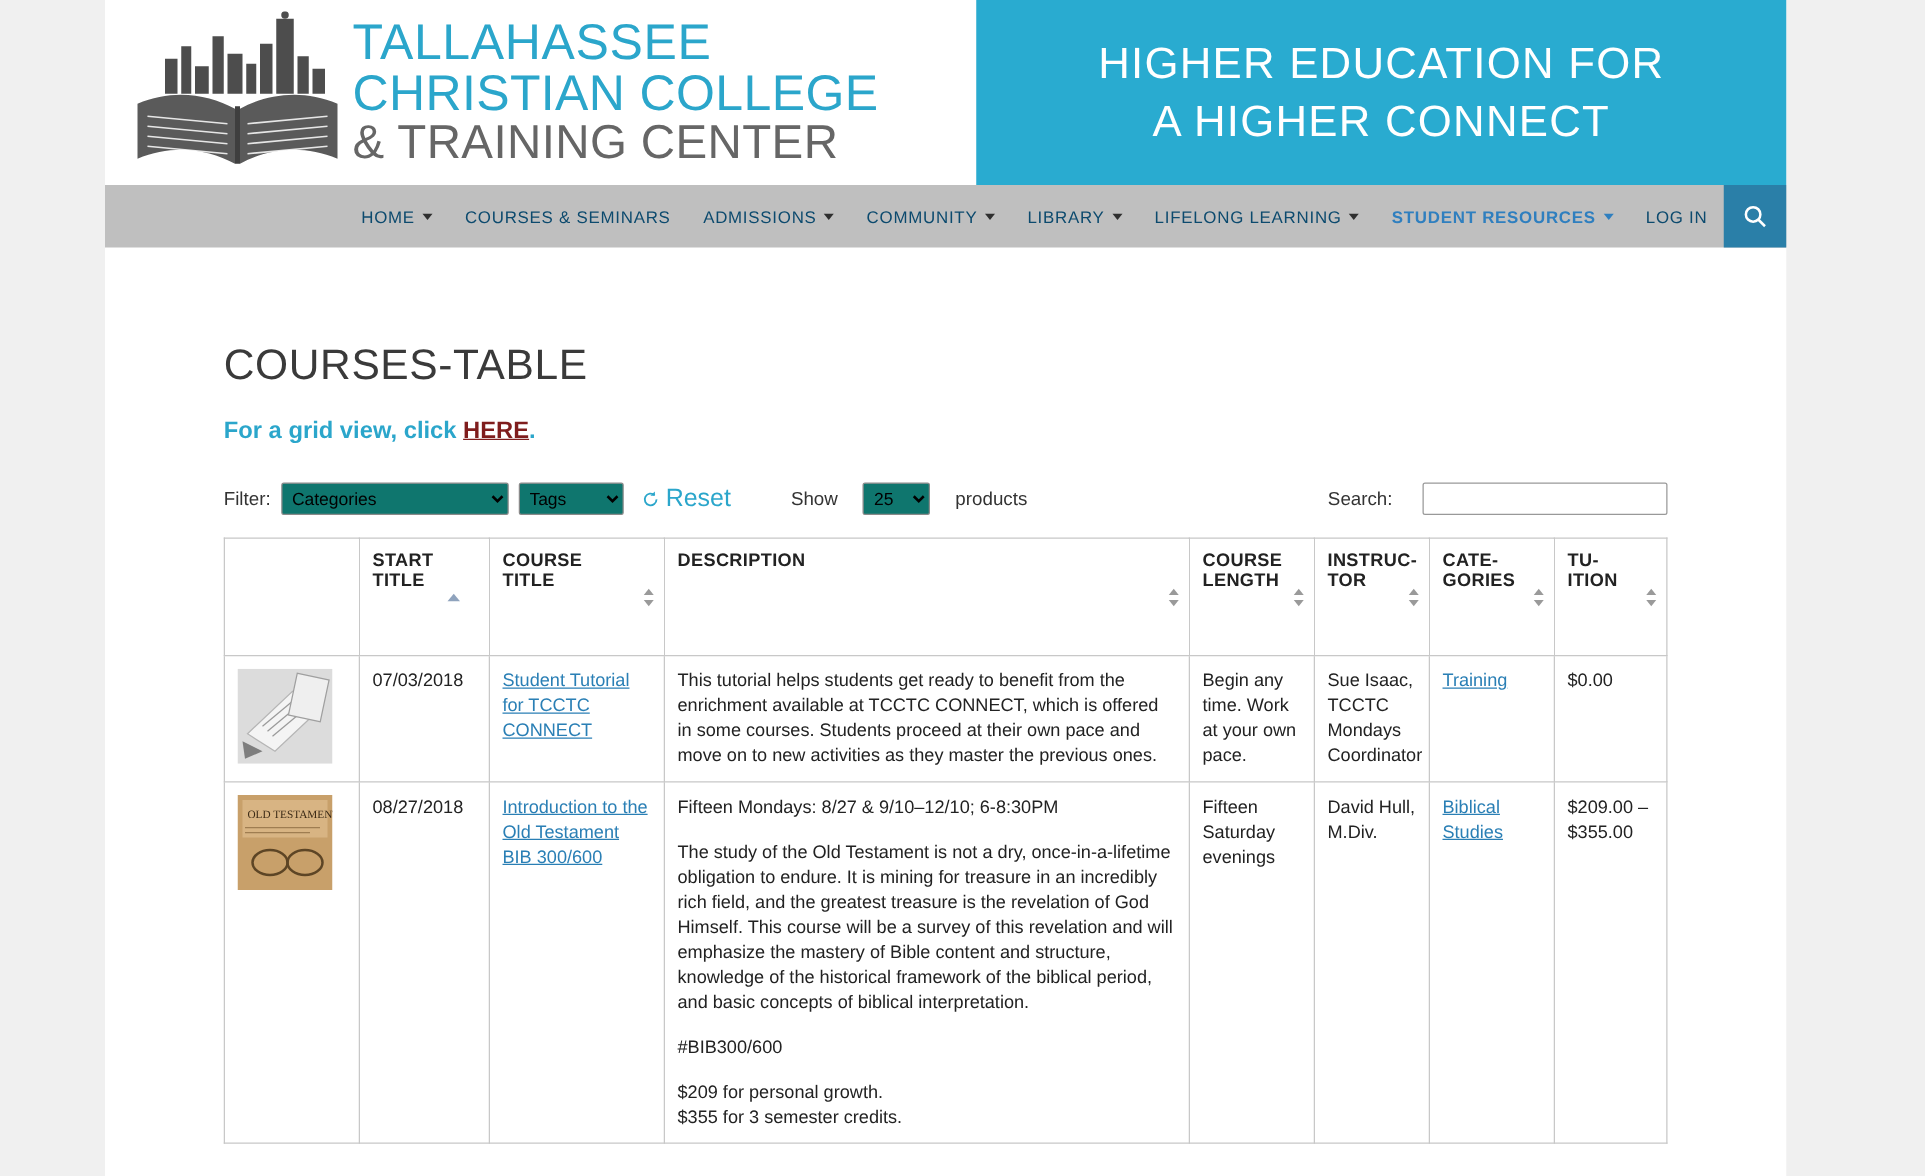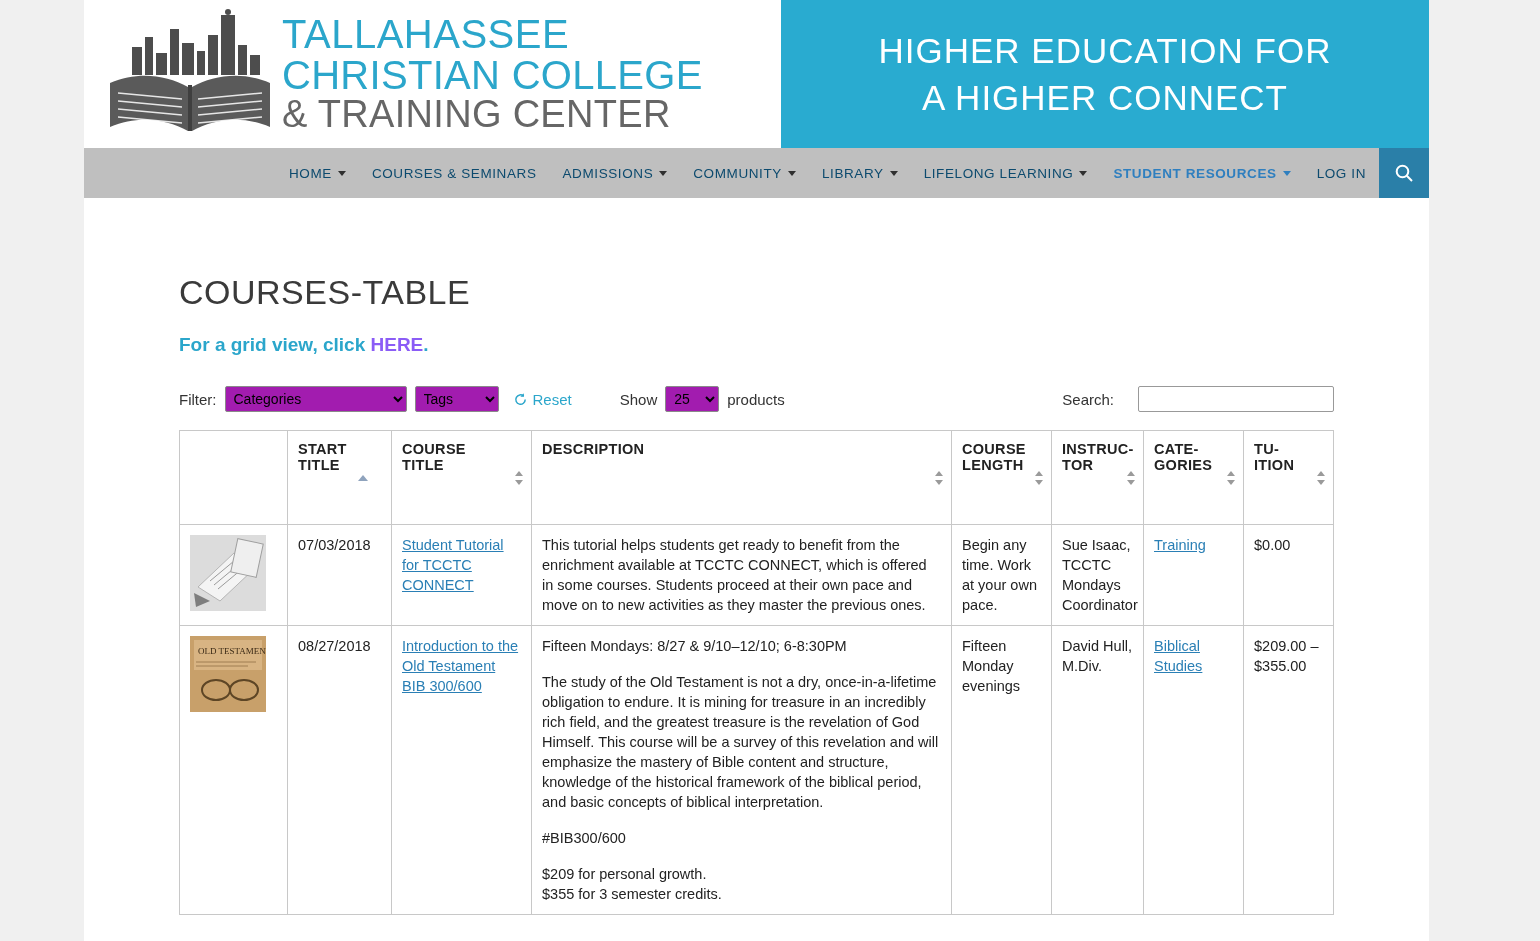--- a/index.html
+++ b/index.html
@@ -139,57 +139,58 @@
     letter-spacing: 0.5px;
     margin: 75px 0 0 0;
   }
   .gridline {
     font-size: 19px;
     color: #2ba6cb;
     font-weight: bold;
     margin-top: 22px;
   }
   .gridline a {
-    color: #8b5cf6;
+    color: #7f1d1d;
+    text-decoration: underline;
   }
 
   
   .controls {
     margin-top: 30px;
     display: flex;
     align-items: center;
     font-size: 15px;
     color: #333;
   }
   .controls .lbl { margin-right: 8px; }
   select.ctl {
     font-family: "Liberation Sans", sans-serif;
     font-size: 14px;
     height: 26px;
     border: 1px solid #8a8a8a;
-    background: #a21caf;
+    background: #0f766e;
     padding: 2px 4px;
     border-radius: 2px;
   }
   select.cats { width: 182px; margin-right: 8px; }
   select.tags { width: 84px; }
   .reset {
     margin-left: 14px;
     color: #2ba6cb;
-    font-size: 15px;
+    font-size: 20px;
     cursor: pointer;
     display: flex;
     align-items: center;
     gap: 5px;
   }
   .showgrp {
     margin-left: 48px;
     display: flex;
     align-items: center;
-    gap: 8px;
+    gap: 20px;
   }
   select.show { width: 54px; }
   .searchgrp {
     margin-left: auto;
     display: flex;
     align-items: center;
     gap: 24px;
   }
   .searchgrp input {
     width: 196px;
@@ -521,21 +522,21 @@
             <td>
               <a>Introduction to the Old Testament BIB 300/600</a>
             </td>
             <td class="desc">
               <p>Fifteen Mondays: 8/27 &amp; 9/10–12/10; 6-8:30PM</p>
               <p>The study of the Old Testament is not a dry, once-in-a-lifetime obligation to endure.  It is mining for treasure in an incredibly rich field, and the greatest treasure is the revelation of God Himself.  This course will be a survey of this revelation and will emphasize the mastery of Bible content and structure, knowledge of the historical framework of the biblical period, and basic concepts of biblical interpretation.</p>
               <p>#BIB300/600</p>
               <p style="white-space:pre-line">$209 for personal growth.
 $355 for 3 semester credits.</p>
             </td>
-            <td>Fifteen Monday evenings</td>
+            <td>Fifteen Saturday evenings</td>
             <td>David Hull, M.Div.</td>
             <td>
               <a>Biblical Studies</a>
             </td>
             <td>$209.00 – $355.00</td>
           </tr>
         </tbody>
       </table>
     </div>
   </div>

